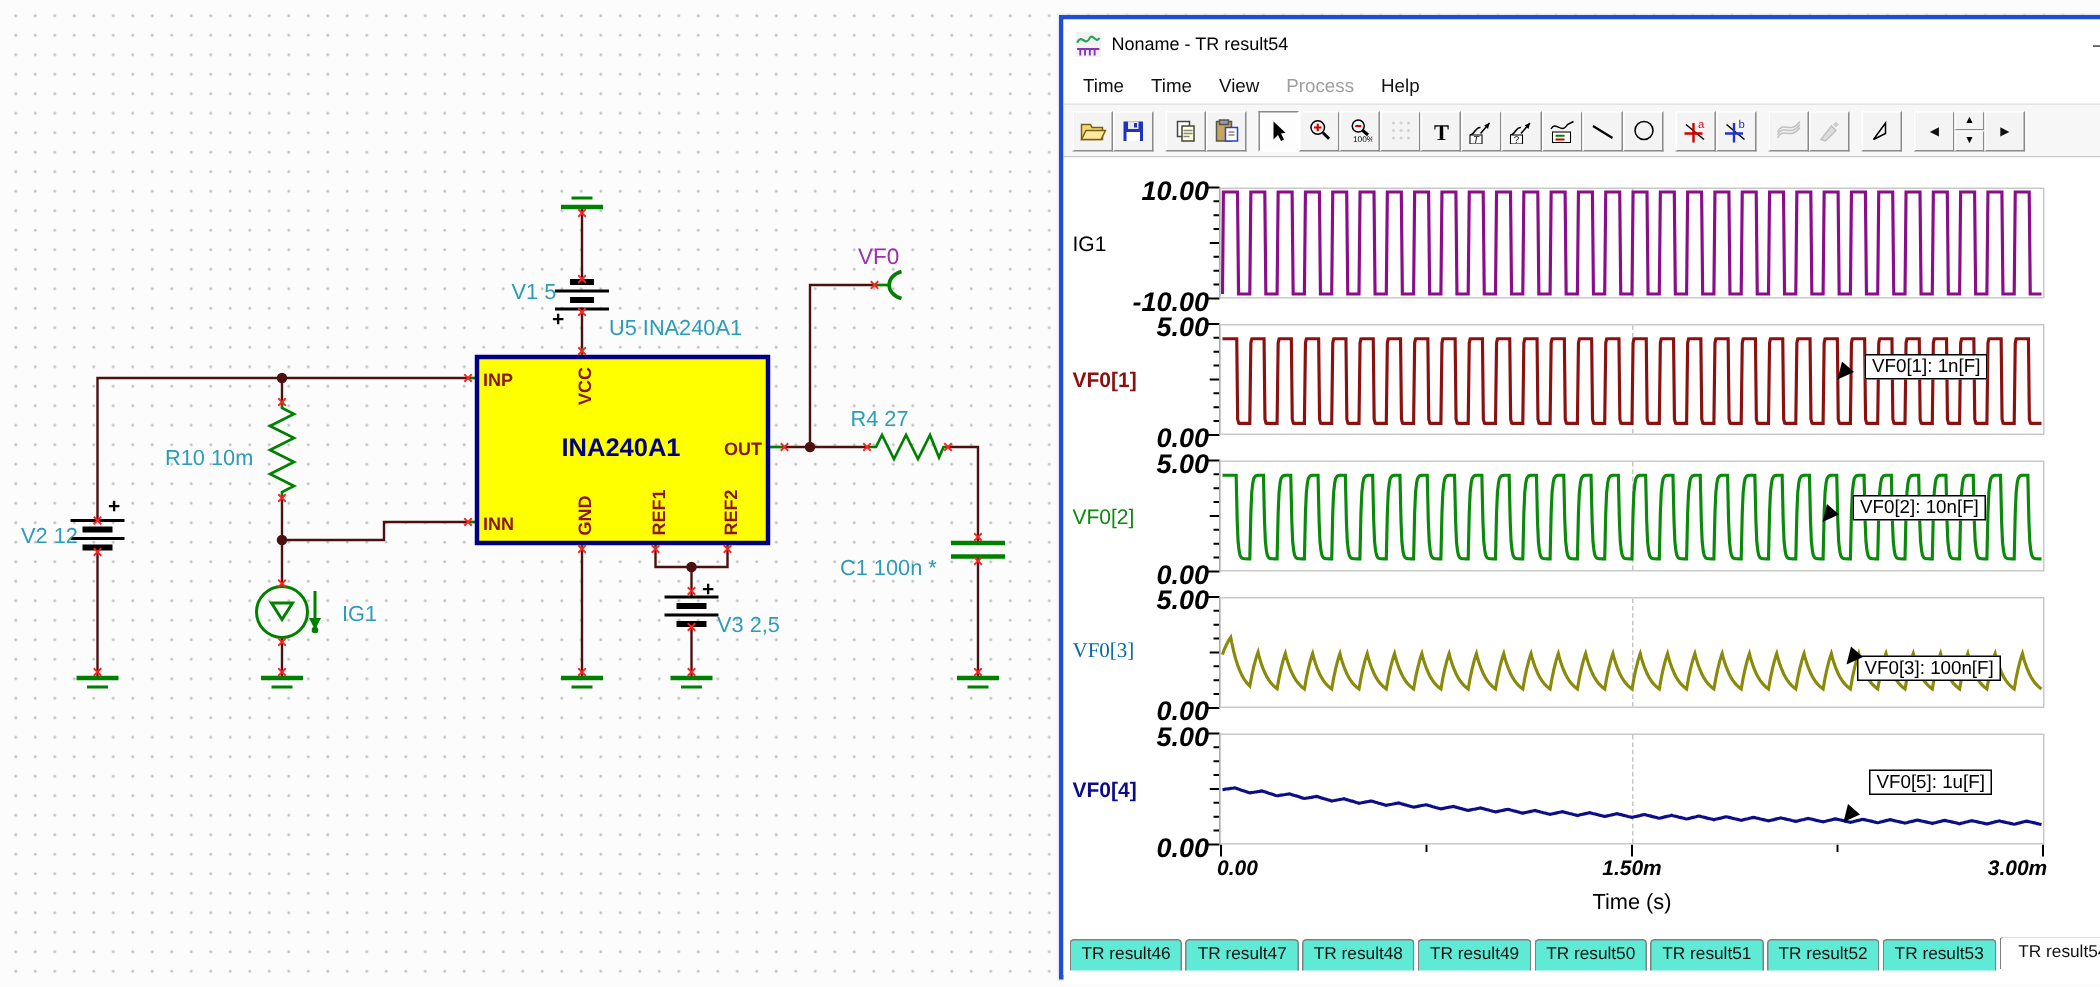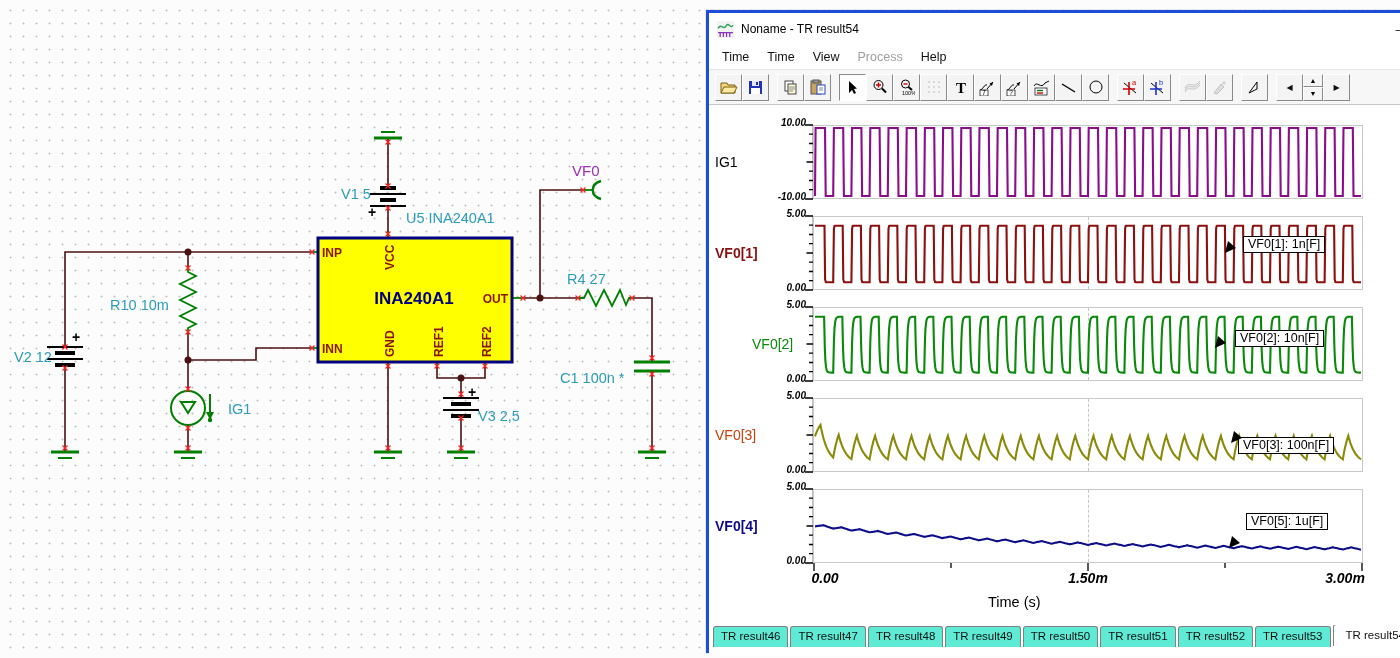--- a/index.html
+++ b/index.html
@@ -43,34 +43,34 @@
   .navglyph { font-size:8px; color:#111; }
   .spinner { width:20px; height:27px; display:flex; flex-direction:column; flex:none; }
   .spinner .half { flex:1; background:#f4f4f4; border:1px solid; border-color:#ffffff #8a8a8a #8a8a8a #ffffff;
                    display:flex; align-items:center; justify-content:center; font-size:7px; }
 
   #content { position:relative; height:551px; background:#fff; }
 
   .plotrow { position:absolute; left:0; width:689px; height:74px; }
   .pname { position:absolute; left:6px; top:29px; font-size:14px; }
   .pname.bold { font-weight:bold; }
-  .ylab { position:absolute; left:0; width:97px; text-align:right; font-style:italic; font-size:10px; color:#000; font-weight:600;}
+  .ylab { position:absolute; left:0; width:97px; text-align:right; font-style:italic; font-size:18px; color:#000; font-weight:600;}
   .ylab.top { top:-8px; } .ylab.bot { top:66px; }
   .ylab.heavy { font-weight:bold; }
   .frame { position:absolute; left:104px; top:0; width:550px; height:74px; border:1px solid #c9c9c9; background:#fff; }
   .midline { position:absolute; left:50%; top:0; bottom:0; border-left:1px dashed #c6c6c6; }
   .wavesvg { position:absolute; left:0; top:0; width:548px; height:72px; }
   .yaxis { position:absolute; left:92px; top:-1px; width:13px; height:76px; }
   .anno { position:absolute; background:#fff; border:1.5px solid #000; font-size:12.5px; color:#000;
           padding:0 4px 1px 4px; white-space:nowrap; z-index:3; }
   .annoarrow { position:absolute; width:14px; height:15px; z-index:3; }
 
   #xaxisticks { position:absolute; left:104px; top:458px; width:550px; height:10px; }
   .xlab { position:absolute; top:465px; width:70px; text-align:center; font-style:italic; font-size:14px; font-weight:600; color:#000; }
-  #xtitle { position:absolute; left:279px; top:489px; width:200px; font-size:14.5px; color:#000; }
+  #xtitle { position:absolute; left:279px; top:489px; width:200px; text-align:center; font-size:14.5px; color:#000; }
 
   #tabstrip { position:absolute; left:4px; bottom:3px; right:42px; height:22px; white-space:nowrap; overflow:hidden; }
   .tab { display:inline-block; border:1px solid #808080; border-bottom:none; border-radius:3px 3px 0 0;
          background:#5eead4; font-size:11.5px; color:#111; padding:3px 7px 20px 7px; margin-right:2px; }
   .tab.active { background:#fff; padding:4px 16px 5px 12px; position:relative; top:-1px; }
   #tabnav { position:absolute; right:5px; bottom:4px; display:flex; }
   .tabnavbtn { width:16px; height:19px; background:#f1f1f1; border:1px solid; border-color:#ffffff #8a8a8a #8a8a8a #ffffff;
                display:flex; align-items:center; justify-content:center; font-size:7px; color:#000; }
 </style>
 </head>
@@ -450,39 +450,39 @@
             <svg class="wavesvg" viewBox="0 0 548 72" preserveAspectRatio="none">
               <path d="M1.0,8.8L1.6,8.8L2.3,8.8L3.0,8.8L3.6,8.8L4.3,8.8L4.9,8.8L5.6,8.8L6.2,8.8L6.9,8.8L7.5,8.8L8.2,8.8L8.8,8.8L9.5,8.8L10.1,8.8L10.5,8.8L11.1,62.4L11.8,65.1L12.4,65.2L13.1,65.2L13.7,65.2L14.4,65.2L15.0,65.2L15.7,65.2L16.3,65.2L17.0,65.2L17.6,65.2L18.3,65.2L18.9,65.2L19.2,65.2L19.9,11.7L20.5,8.9L21.2,8.8L21.8,8.8L22.5,8.8L23.1,8.8L23.8,8.8L24.4,8.8L25.1,8.8L25.7,8.8L26.4,8.8L27.0,8.8L27.7,8.8L28.3,8.8L28.7,8.8L29.3,62.4L30.0,65.1L30.6,65.2L31.3,65.2L31.9,65.2L32.6,65.2L33.2,65.2L33.9,65.2L34.5,65.2L35.2,65.2L35.8,65.2L36.5,65.2L37.1,65.2L37.4,65.2L38.1,11.7L38.7,8.9L39.4,8.8L40.0,8.8L40.7,8.8L41.3,8.8L42.0,8.8L42.6,8.8L43.3,8.8L43.9,8.8L44.6,8.8L45.2,8.8L45.9,8.8L46.5,8.8L46.9,8.8L47.5,62.4L48.2,65.1L48.8,65.2L49.5,65.2L50.1,65.2L50.8,65.2L51.4,65.2L52.1,65.2L52.7,65.2L53.4,65.2L54.0,65.2L54.7,65.2L55.3,65.2L55.6,65.2L56.3,11.7L56.9,8.9L57.6,8.8L58.2,8.8L58.9,8.8L59.5,8.8L60.2,8.8L60.8,8.8L61.5,8.8L62.1,8.8L62.8,8.8L63.4,8.8L64.1,8.8L64.7,8.8L65.1,8.8L65.7,62.4L66.4,65.1L67.0,65.2L67.7,65.2L68.3,65.2L69.0,65.2L69.6,65.2L70.3,65.2L70.9,65.2L71.6,65.2L72.2,65.2L72.9,65.2L73.5,65.2L73.8,65.2L74.5,11.7L75.1,8.9L75.8,8.8L76.4,8.8L77.1,8.8L77.7,8.8L78.4,8.8L79.0,8.8L79.7,8.8L80.3,8.8L81.0,8.8L81.6,8.8L82.3,8.8L82.9,8.8L83.3,8.8L83.9,62.4L84.6,65.1L85.2,65.2L85.9,65.2L86.5,65.2L87.2,65.2L87.8,65.2L88.5,65.2L89.1,65.2L89.8,65.2L90.4,65.2L91.1,65.2L91.7,65.2L92.0,65.2L92.7,11.7L93.3,8.9L94.0,8.8L94.6,8.8L95.3,8.8L95.9,8.8L96.6,8.8L97.2,8.8L97.9,8.8L98.5,8.8L99.2,8.8L99.8,8.8L100.5,8.8L101.1,8.8L101.5,8.8L102.1,62.4L102.8,65.1L103.4,65.2L104.1,65.2L104.7,65.2L105.4,65.2L106.0,65.2L106.7,65.2L107.3,65.2L108.0,65.2L108.6,65.2L109.3,65.2L109.9,65.2L110.2,65.2L110.9,11.7L111.5,8.9L112.2,8.8L112.8,8.8L113.5,8.8L114.1,8.8L114.8,8.8L115.4,8.8L116.1,8.8L116.7,8.8L117.4,8.8L118.0,8.8L118.7,8.8L119.3,8.8L119.7,8.8L120.3,62.4L121.0,65.1L121.6,65.2L122.3,65.2L122.9,65.2L123.6,65.2L124.2,65.2L124.9,65.2L125.5,65.2L126.2,65.2L126.8,65.2L127.5,65.2L128.1,65.2L128.4,65.2L129.1,11.7L129.7,8.9L130.4,8.8L131.0,8.8L131.7,8.8L132.3,8.8L133.0,8.8L133.6,8.8L134.3,8.8L134.9,8.8L135.6,8.8L136.2,8.8L136.9,8.8L137.5,8.8L137.9,8.8L138.5,62.4L139.2,65.1L139.8,65.2L140.5,65.2L141.1,65.2L141.8,65.2L142.4,65.2L143.1,65.2L143.7,65.2L144.4,65.2L145.0,65.2L145.7,65.2L146.3,65.2L146.6,65.2L147.3,11.7L147.9,8.9L148.6,8.8L149.2,8.8L149.9,8.8L150.5,8.8L151.2,8.8L151.8,8.8L152.5,8.8L153.1,8.8L153.8,8.8L154.4,8.8L155.1,8.8L155.7,8.8L156.1,8.8L156.7,62.4L157.4,65.1L158.0,65.2L158.7,65.2L159.3,65.2L160.0,65.2L160.6,65.2L161.3,65.2L161.9,65.2L162.6,65.2L163.2,65.2L163.9,65.2L164.5,65.2L164.8,65.2L165.5,11.7L166.1,8.9L166.8,8.8L167.4,8.8L168.1,8.8L168.7,8.8L169.4,8.8L170.0,8.8L170.7,8.8L171.3,8.8L172.0,8.8L172.6,8.8L173.3,8.8L173.9,8.8L174.3,8.8L174.9,62.4L175.6,65.1L176.2,65.2L176.9,65.2L177.5,65.2L178.2,65.2L178.8,65.2L179.5,65.2L180.1,65.2L180.8,65.2L181.4,65.2L182.1,65.2L182.7,65.2L183.0,65.2L183.7,11.7L184.3,8.9L185.0,8.8L185.6,8.8L186.3,8.8L186.9,8.8L187.6,8.8L188.2,8.8L188.9,8.8L189.5,8.8L190.2,8.8L190.8,8.8L191.5,8.8L192.1,8.8L192.5,8.8L193.1,62.4L193.8,65.1L194.4,65.2L195.1,65.2L195.7,65.2L196.4,65.2L197.0,65.2L197.7,65.2L198.3,65.2L199.0,65.2L199.6,65.2L200.3,65.2L200.9,65.2L201.2,65.2L201.9,11.7L202.5,8.9L203.2,8.8L203.8,8.8L204.5,8.8L205.1,8.8L205.8,8.8L206.4,8.8L207.1,8.8L207.7,8.8L208.4,8.8L209.0,8.8L209.7,8.8L210.3,8.8L210.7,8.8L211.3,62.4L212.0,65.1L212.6,65.2L213.3,65.2L213.9,65.2L214.6,65.2L215.2,65.2L215.9,65.2L216.5,65.2L217.2,65.2L217.8,65.2L218.5,65.2L219.1,65.2L219.4,65.2L220.1,11.7L220.7,8.9L221.4,8.8L222.0,8.8L222.7,8.8L223.3,8.8L224.0,8.8L224.6,8.8L225.3,8.8L225.9,8.8L226.6,8.8L227.2,8.8L227.9,8.8L228.5,8.8L228.9,8.8L229.5,62.4L230.2,65.1L230.8,65.2L231.5,65.2L232.1,65.2L232.8,65.2L233.4,65.2L234.1,65.2L234.7,65.2L235.4,65.2L236.0,65.2L236.7,65.2L237.3,65.2L237.6,65.2L238.3,11.7L238.9,8.9L239.6,8.8L240.2,8.8L240.9,8.8L241.5,8.8L242.2,8.8L242.8,8.8L243.5,8.8L244.1,8.8L244.8,8.8L245.4,8.8L246.1,8.8L246.7,8.8L247.1,8.8L247.7,62.4L248.4,65.1L249.0,65.2L249.7,65.2L250.3,65.2L251.0,65.2L251.6,65.2L252.3,65.2L252.9,65.2L253.6,65.2L254.2,65.2L254.9,65.2L255.5,65.2L255.8,65.2L256.5,11.7L257.1,8.9L257.8,8.8L258.4,8.8L259.1,8.8L259.7,8.8L260.4,8.8L261.0,8.8L261.7,8.8L262.3,8.8L263.0,8.8L263.6,8.8L264.3,8.8L264.9,8.8L265.3,8.8L265.9,62.4L266.6,65.1L267.2,65.2L267.9,65.2L268.5,65.2L269.2,65.2L269.8,65.2L270.5,65.2L271.1,65.2L271.8,65.2L272.4,65.2L273.1,65.2L273.7,65.2L274.0,65.2L274.7,11.7L275.3,8.9L276.0,8.8L276.6,8.8L277.3,8.8L277.9,8.8L278.6,8.8L279.2,8.8L279.9,8.8L280.5,8.8L281.2,8.8L281.8,8.8L282.5,8.8L283.1,8.8L283.5,8.8L284.1,62.4L284.8,65.1L285.4,65.2L286.1,65.2L286.7,65.2L287.4,65.2L288.0,65.2L288.7,65.2L289.3,65.2L290.0,65.2L290.6,65.2L291.3,65.2L291.9,65.2L292.2,65.2L292.9,11.7L293.5,8.9L294.2,8.8L294.8,8.8L295.5,8.8L296.1,8.8L296.8,8.8L297.4,8.8L298.1,8.8L298.7,8.8L299.4,8.8L300.0,8.8L300.7,8.8L301.3,8.8L301.7,8.8L302.3,62.4L303.0,65.1L303.6,65.2L304.3,65.2L304.9,65.2L305.6,65.2L306.2,65.2L306.9,65.2L307.5,65.2L308.2,65.2L308.8,65.2L309.5,65.2L310.1,65.2L310.4,65.2L311.1,11.7L311.7,8.9L312.4,8.8L313.0,8.8L313.7,8.8L314.3,8.8L315.0,8.8L315.6,8.8L316.3,8.8L316.9,8.8L317.6,8.8L318.2,8.8L318.9,8.8L319.5,8.8L319.9,8.8L320.5,62.4L321.2,65.1L321.8,65.2L322.5,65.2L323.1,65.2L323.8,65.2L324.4,65.2L325.1,65.2L325.7,65.2L326.4,65.2L327.0,65.2L327.7,65.2L328.3,65.2L328.6,65.2L329.3,11.7L329.9,8.9L330.6,8.8L331.2,8.8L331.9,8.8L332.5,8.8L333.2,8.8L333.8,8.8L334.5,8.8L335.1,8.8L335.8,8.8L336.4,8.8L337.1,8.8L337.7,8.8L338.1,8.8L338.7,62.4L339.4,65.1L340.0,65.2L340.7,65.2L341.3,65.2L342.0,65.2L342.6,65.2L343.3,65.2L343.9,65.2L344.6,65.2L345.2,65.2L345.9,65.2L346.5,65.2L346.8,65.2L347.5,11.7L348.1,8.9L348.8,8.8L349.4,8.8L350.1,8.8L350.7,8.8L351.4,8.8L352.0,8.8L352.7,8.8L353.3,8.8L354.0,8.8L354.6,8.8L355.3,8.8L355.9,8.8L356.3,8.8L356.9,62.4L357.6,65.1L358.2,65.2L358.9,65.2L359.5,65.2L360.2,65.2L360.8,65.2L361.5,65.2L362.1,65.2L362.8,65.2L363.4,65.2L364.1,65.2L364.7,65.2L365.0,65.2L365.7,11.7L366.3,8.9L367.0,8.8L367.6,8.8L368.3,8.8L368.9,8.8L369.6,8.8L370.2,8.8L370.9,8.8L371.5,8.8L372.2,8.8L372.8,8.8L373.5,8.8L374.1,8.8L374.5,8.8L375.1,62.4L375.8,65.1L376.4,65.2L377.1,65.2L377.7,65.2L378.4,65.2L379.0,65.2L379.7,65.2L380.3,65.2L381.0,65.2L381.6,65.2L382.3,65.2L382.9,65.2L383.2,65.2L383.9,11.7L384.5,8.9L385.2,8.8L385.8,8.8L386.5,8.8L387.1,8.8L387.8,8.8L388.4,8.8L389.1,8.8L389.7,8.8L390.4,8.8L391.0,8.8L391.7,8.8L392.3,8.8L392.7,8.8L393.3,62.4L394.0,65.1L394.6,65.2L395.3,65.2L395.9,65.2L396.6,65.2L397.2,65.2L397.9,65.2L398.5,65.2L399.2,65.2L399.8,65.2L400.5,65.2L401.1,65.2L401.4,65.2L402.1,11.7L402.7,8.9L403.4,8.8L404.0,8.8L404.7,8.8L405.3,8.8L406.0,8.8L406.6,8.8L407.3,8.8L407.9,8.8L408.6,8.8L409.2,8.8L409.9,8.8L410.5,8.8L410.9,8.8L411.5,62.4L412.2,65.1L412.8,65.2L413.5,65.2L414.1,65.2L414.8,65.2L415.4,65.2L416.1,65.2L416.7,65.2L417.4,65.2L418.0,65.2L418.7,65.2L419.3,65.2L419.6,65.2L420.3,11.7L420.9,8.9L421.6,8.8L422.2,8.8L422.9,8.8L423.5,8.8L424.2,8.8L424.8,8.8L425.5,8.8L426.1,8.8L426.8,8.8L427.4,8.8L428.1,8.8L428.7,8.8L429.1,8.8L429.7,62.4L430.4,65.1L431.0,65.2L431.7,65.2L432.3,65.2L433.0,65.2L433.6,65.2L434.3,65.2L434.9,65.2L435.6,65.2L436.2,65.2L436.9,65.2L437.5,65.2L437.8,65.2L438.5,11.7L439.1,8.9L439.8,8.8L440.4,8.8L441.1,8.8L441.7,8.8L442.4,8.8L443.0,8.8L443.7,8.8L444.3,8.8L445.0,8.8L445.6,8.8L446.3,8.8L446.9,8.8L447.3,8.8L447.9,62.4L448.6,65.1L449.2,65.2L449.9,65.2L450.5,65.2L451.2,65.2L451.8,65.2L452.5,65.2L453.1,65.2L453.8,65.2L454.4,65.2L455.1,65.2L455.7,65.2L456.0,65.2L456.7,11.7L457.3,8.9L458.0,8.8L458.6,8.8L459.3,8.8L459.9,8.8L460.6,8.8L461.2,8.8L461.9,8.8L462.5,8.8L463.2,8.8L463.8,8.8L464.5,8.8L465.1,8.8L465.5,8.8L466.1,62.4L466.8,65.1L467.4,65.2L468.1,65.2L468.7,65.2L469.4,65.2L470.0,65.2L470.7,65.2L471.3,65.2L472.0,65.2L472.6,65.2L473.3,65.2L473.9,65.2L474.2,65.2L474.9,11.7L475.5,8.9L476.2,8.8L476.8,8.8L477.5,8.8L478.1,8.8L478.8,8.8L479.4,8.8L480.1,8.8L480.7,8.8L481.4,8.8L482.0,8.8L482.7,8.8L483.3,8.8L483.7,8.8L484.3,62.4L485.0,65.1L485.6,65.2L486.3,65.2L486.9,65.2L487.6,65.2L488.2,65.2L488.9,65.2L489.5,65.2L490.2,65.2L490.8,65.2L491.5,65.2L492.1,65.2L492.4,65.2L493.1,11.7L493.7,8.9L494.4,8.8L495.0,8.8L495.7,8.8L496.3,8.8L497.0,8.8L497.6,8.8L498.3,8.8L498.9,8.8L499.6,8.8L500.2,8.8L500.9,8.8L501.5,8.8L501.9,8.8L502.5,62.4L503.2,65.1L503.8,65.2L504.5,65.2L505.1,65.2L505.8,65.2L506.4,65.2L507.1,65.2L507.7,65.2L508.4,65.2L509.0,65.2L509.7,65.2L510.3,65.2L510.6,65.2L511.3,11.7L511.9,8.9L512.6,8.8L513.2,8.8L513.9,8.8L514.5,8.8L515.2,8.8L515.8,8.8L516.5,8.8L517.1,8.8L517.8,8.8L518.4,8.8L519.1,8.8L519.7,8.8L520.1,8.8L520.7,62.4L521.4,65.1L522.0,65.2L522.7,65.2L523.3,65.2L524.0,65.2L524.6,65.2L525.3,65.2L525.9,65.2L526.6,65.2L527.2,65.2L527.9,65.2L528.5,65.2L528.8,65.2L529.5,11.7L530.1,8.9L530.8,8.8L531.4,8.8L532.1,8.8L532.7,8.8L533.4,8.8L534.0,8.8L534.7,8.8L535.3,8.8L536.0,8.8L536.6,8.8L537.3,8.8L537.9,8.8L538.3,8.8L538.9,62.4L539.6,65.1L540.2,65.2L540.9,65.2L541.5,65.2L542.2,65.2L542.8,65.2L543.5,65.2L544.1,65.2L544.8,65.2L545.4,65.2L546.1,65.2L546.7,65.2L547.0,65.2" stroke="#8b1010" stroke-width="2.1" fill="none"></path>
             </svg>
           </div>
           <div class="anno" style="left: 534px; top: 20px;">VF0[1]: 1n[F]</div>
           <svg class="annoarrow" viewBox="0 0 14 15" style="left: 515px; top: 23px;">
             <polygon points="1,14 4,2 12,9" fill="#000"></polygon>
           </svg>
         </div>
         <div class="plotrow" style="top: 202px;">
-          <div class="pname" style="color: rgb(10, 138, 10); margin-left: 37px;">VF0[2]</div>
+          <div class="pname" style="color: rgb(10, 138, 10);">VF0[2]</div>
           <div class="ylab top">5.00</div>
           <div class="ylab bot">0.00</div>
           <svg class="yaxis" viewBox="0 0 13 76">
             <path d="M12.4,1 V75 M4,1 H12 M4,75 H12 M5.5,38 H12 M8,10.2 H12 M8,19.5 H12 M8,28.7 H12 M8,47.2 H12 M8,56.5 H12 M8,65.7 H12" stroke="#000" stroke-width="1.3" fill="none"></path>
           </svg>
           <div class="frame">
             <div class="midline"></div>
             <svg class="wavesvg" viewBox="0 0 548 72" preserveAspectRatio="none">
               <path d="M1.0,8.8L1.6,8.8L2.3,8.8L3.0,8.8L3.6,8.8L4.3,8.8L4.9,8.8L5.6,8.8L6.2,8.8L6.9,8.8L7.5,8.8L8.2,8.8L8.8,8.8L9.5,8.8L10.1,8.8L10.8,39.3L11.4,53.2L12.1,59.4L12.7,62.2L13.4,63.5L14.0,64.1L14.7,64.3L15.3,64.5L16.0,64.5L16.6,64.5L17.3,64.6L17.9,64.6L18.6,64.6L19.2,64.6L19.9,34.0L20.5,20.2L21.2,14.0L21.8,11.1L22.5,9.9L23.1,9.3L23.8,9.0L24.4,8.9L25.1,8.8L25.7,8.8L26.4,8.8L27.0,8.8L27.7,8.8L28.3,8.8L29.0,39.3L29.6,53.2L30.3,59.4L30.9,62.2L31.6,63.5L32.2,64.1L32.9,64.3L33.5,64.5L34.2,64.5L34.8,64.5L35.5,64.6L36.1,64.6L36.8,64.6L37.4,64.6L38.1,34.0L38.7,20.2L39.4,14.0L40.0,11.1L40.7,9.9L41.3,9.3L42.0,9.0L42.6,8.9L43.3,8.8L43.9,8.8L44.6,8.8L45.2,8.8L45.9,8.8L46.5,8.8L47.2,39.3L47.8,53.2L48.5,59.4L49.1,62.2L49.8,63.5L50.4,64.1L51.1,64.3L51.7,64.5L52.4,64.5L53.0,64.5L53.7,64.6L54.3,64.6L55.0,64.6L55.6,64.6L56.3,34.0L56.9,20.2L57.6,14.0L58.2,11.1L58.9,9.9L59.5,9.3L60.2,9.0L60.8,8.9L61.5,8.8L62.1,8.8L62.8,8.8L63.4,8.8L64.1,8.8L64.7,8.8L65.4,39.3L66.0,53.2L66.7,59.4L67.3,62.2L68.0,63.5L68.6,64.1L69.3,64.3L69.9,64.5L70.6,64.5L71.2,64.5L71.9,64.6L72.5,64.6L73.2,64.6L73.8,64.6L74.5,34.0L75.1,20.2L75.8,14.0L76.4,11.1L77.1,9.9L77.7,9.3L78.4,9.0L79.0,8.9L79.7,8.8L80.3,8.8L81.0,8.8L81.6,8.8L82.3,8.8L82.9,8.8L83.6,39.3L84.2,53.2L84.9,59.4L85.5,62.2L86.2,63.5L86.8,64.1L87.5,64.3L88.1,64.5L88.8,64.5L89.4,64.5L90.1,64.6L90.7,64.6L91.4,64.6L92.0,64.6L92.6,64.6L93.3,34.0L93.9,20.2L94.6,14.0L95.2,11.1L95.9,9.9L96.5,9.3L97.2,9.0L97.8,8.9L98.5,8.8L99.1,8.8L99.8,8.8L100.4,8.8L101.1,8.8L101.1,8.8L101.8,39.3L102.4,53.2L103.1,59.4L103.7,62.2L104.4,63.5L105.0,64.1L105.7,64.3L106.3,64.5L107.0,64.5L107.6,64.5L108.3,64.6L108.9,64.6L109.6,64.6L110.2,64.6L110.9,34.0L111.5,20.2L112.2,14.0L112.8,11.1L113.5,9.9L114.1,9.3L114.8,9.0L115.4,8.9L116.1,8.8L116.7,8.8L117.4,8.8L118.0,8.8L118.7,8.8L119.3,8.8L120.0,39.3L120.6,53.2L121.3,59.4L121.9,62.2L122.6,63.5L123.2,64.1L123.9,64.3L124.5,64.5L125.2,64.5L125.8,64.5L126.5,64.6L127.1,64.6L127.8,64.6L128.4,64.6L129.1,34.0L129.7,20.2L130.4,14.0L131.0,11.1L131.7,9.9L132.3,9.3L133.0,9.0L133.6,8.9L134.3,8.8L134.9,8.8L135.6,8.8L136.2,8.8L136.9,8.8L137.5,8.8L138.2,39.3L138.8,53.2L139.5,59.4L140.1,62.2L140.8,63.5L141.4,64.1L142.1,64.3L142.7,64.5L143.4,64.5L144.0,64.5L144.7,64.6L145.3,64.6L146.0,64.6L146.6,64.6L147.3,34.0L147.9,20.2L148.6,14.0L149.2,11.1L149.9,9.9L150.5,9.3L151.2,9.0L151.8,8.9L152.5,8.8L153.1,8.8L153.8,8.8L154.4,8.8L155.1,8.8L155.7,8.8L156.4,39.3L157.0,53.2L157.7,59.4L158.3,62.2L159.0,63.5L159.6,64.1L160.3,64.3L160.9,64.5L161.6,64.5L162.2,64.5L162.9,64.6L163.5,64.6L164.2,64.6L164.8,64.6L165.5,34.0L166.1,20.2L166.8,14.0L167.4,11.1L168.1,9.9L168.7,9.3L169.4,9.0L170.0,8.9L170.7,8.8L171.3,8.8L172.0,8.8L172.6,8.8L173.3,8.8L173.9,8.8L174.6,39.3L175.2,53.2L175.9,59.4L176.5,62.2L177.2,63.5L177.8,64.1L178.5,64.3L179.1,64.5L179.8,64.5L180.4,64.5L181.1,64.6L181.7,64.6L182.4,64.6L183.0,64.6L183.7,34.0L184.3,20.2L185.0,14.0L185.6,11.1L186.3,9.9L186.9,9.3L187.6,9.0L188.2,8.9L188.9,8.8L189.5,8.8L190.2,8.8L190.8,8.8L191.5,8.8L192.1,8.8L192.8,39.3L193.4,53.2L194.1,59.4L194.7,62.2L195.4,63.5L196.0,64.1L196.7,64.3L197.3,64.5L198.0,64.5L198.6,64.5L199.3,64.6L199.9,64.6L200.6,64.6L201.2,64.6L201.9,34.0L202.5,20.2L203.2,14.0L203.8,11.1L204.5,9.9L205.1,9.3L205.8,9.0L206.4,8.9L207.1,8.8L207.7,8.8L208.4,8.8L209.0,8.8L209.7,8.8L210.3,8.8L211.0,39.3L211.6,53.2L212.3,59.4L212.9,62.2L213.6,63.5L214.2,64.1L214.9,64.3L215.5,64.5L216.2,64.5L216.8,64.5L217.5,64.6L218.1,64.6L218.8,64.6L219.4,64.6L220.1,34.0L220.7,20.2L221.4,14.0L222.0,11.1L222.7,9.9L223.3,9.3L224.0,9.0L224.6,8.9L225.3,8.8L225.9,8.8L226.6,8.8L227.2,8.8L227.9,8.8L228.5,8.8L229.2,39.3L229.8,53.2L230.5,59.4L231.1,62.2L231.8,63.5L232.4,64.1L233.1,64.3L233.7,64.5L234.4,64.5L235.0,64.5L235.7,64.6L236.3,64.6L237.0,64.6L237.6,64.6L238.3,34.0L238.9,20.2L239.6,14.0L240.2,11.1L240.9,9.9L241.5,9.3L242.2,9.0L242.8,8.9L243.5,8.8L244.1,8.8L244.8,8.8L245.4,8.8L246.1,8.8L246.7,8.8L247.4,39.3L248.0,53.2L248.7,59.4L249.3,62.2L250.0,63.5L250.6,64.1L251.3,64.3L251.9,64.5L252.6,64.5L253.2,64.5L253.9,64.6L254.5,64.6L255.2,64.6L255.8,64.6L256.5,34.0L257.1,20.2L257.8,14.0L258.4,11.1L259.1,9.9L259.7,9.3L260.4,9.0L261.0,8.9L261.7,8.8L262.3,8.8L263.0,8.8L263.6,8.8L264.3,8.8L264.9,8.8L265.6,39.3L266.2,53.2L266.9,59.4L267.5,62.2L268.2,63.5L268.8,64.1L269.5,64.3L270.1,64.5L270.8,64.5L271.4,64.5L272.1,64.6L272.7,64.6L273.4,64.6L274.0,64.6L274.7,34.0L275.3,20.2L276.0,14.0L276.6,11.1L277.3,9.9L277.9,9.3L278.6,9.0L279.2,8.9L279.9,8.8L280.5,8.8L281.2,8.8L281.8,8.8L282.5,8.8L283.1,8.8L283.8,39.3L284.4,53.2L285.1,59.4L285.7,62.2L286.4,63.5L287.0,64.1L287.7,64.3L288.3,64.5L289.0,64.5L289.6,64.5L290.3,64.6L290.9,64.6L291.6,64.6L292.2,64.6L292.9,34.0L293.5,20.2L294.2,14.0L294.8,11.1L295.5,9.9L296.1,9.3L296.8,9.0L297.4,8.9L298.1,8.8L298.7,8.8L299.4,8.8L300.0,8.8L300.7,8.8L301.3,8.8L302.0,39.3L302.6,53.2L303.3,59.4L303.9,62.2L304.6,63.5L305.2,64.1L305.9,64.3L306.5,64.5L307.2,64.5L307.8,64.5L308.5,64.6L309.1,64.6L309.8,64.6L310.4,64.6L311.1,34.0L311.7,20.2L312.4,14.0L313.0,11.1L313.7,9.9L314.3,9.3L315.0,9.0L315.6,8.9L316.3,8.8L316.9,8.8L317.6,8.8L318.2,8.8L318.9,8.8L319.5,8.8L320.2,39.3L320.8,53.2L321.5,59.4L322.1,62.2L322.8,63.5L323.4,64.1L324.1,64.3L324.7,64.5L325.4,64.5L326.0,64.5L326.7,64.6L327.3,64.6L328.0,64.6L328.6,64.6L329.3,34.0L329.9,20.2L330.6,14.0L331.2,11.1L331.9,9.9L332.5,9.3L333.2,9.0L333.8,8.9L334.5,8.8L335.1,8.8L335.8,8.8L336.4,8.8L337.1,8.8L337.7,8.8L338.4,39.3L339.0,53.2L339.7,59.4L340.3,62.2L341.0,63.5L341.6,64.1L342.3,64.3L342.9,64.5L343.6,64.5L344.2,64.5L344.9,64.6L345.5,64.6L346.2,64.6L346.8,64.6L347.5,34.0L348.1,20.2L348.8,14.0L349.4,11.1L350.1,9.9L350.7,9.3L351.4,9.0L352.0,8.9L352.7,8.8L353.3,8.8L354.0,8.8L354.6,8.8L355.3,8.8L355.9,8.8L356.6,39.3L357.2,53.2L357.9,59.4L358.5,62.2L359.2,63.5L359.8,64.1L360.5,64.3L361.1,64.5L361.8,64.5L362.4,64.5L363.1,64.6L363.7,64.6L364.4,64.6L365.0,64.6L365.7,34.0L366.3,20.2L367.0,14.0L367.6,11.1L368.3,9.9L368.9,9.3L369.6,9.0L370.2,8.9L370.9,8.8L371.5,8.8L372.2,8.8L372.8,8.8L373.5,8.8L374.1,8.8L374.8,39.3L375.4,53.2L376.1,59.4L376.7,62.2L377.4,63.5L378.0,64.1L378.7,64.3L379.3,64.5L380.0,64.5L380.6,64.5L381.3,64.6L381.9,64.6L382.6,64.6L383.2,64.6L383.9,34.0L384.5,20.2L385.2,14.0L385.8,11.1L386.5,9.9L387.1,9.3L387.8,9.0L388.4,8.9L389.1,8.8L389.7,8.8L390.4,8.8L391.0,8.8L391.7,8.8L392.3,8.8L393.0,39.3L393.6,53.2L394.3,59.4L394.9,62.2L395.6,63.5L396.2,64.1L396.9,64.3L397.5,64.5L398.2,64.5L398.8,64.5L399.5,64.6L400.1,64.6L400.8,64.6L401.4,64.6L402.1,34.0L402.7,20.2L403.4,14.0L404.0,11.1L404.7,9.9L405.3,9.3L406.0,9.0L406.6,8.9L407.3,8.8L407.9,8.8L408.6,8.8L409.2,8.8L409.9,8.8L410.5,8.8L411.2,39.3L411.8,53.2L412.5,59.4L413.1,62.2L413.8,63.5L414.4,64.1L415.1,64.3L415.7,64.5L416.4,64.5L417.0,64.5L417.7,64.6L418.3,64.6L419.0,64.6L419.6,64.6L420.3,34.0L420.9,20.2L421.6,14.0L422.2,11.1L422.9,9.9L423.5,9.3L424.2,9.0L424.8,8.9L425.5,8.8L426.1,8.8L426.8,8.8L427.4,8.8L428.1,8.8L428.7,8.8L429.4,39.3L430.0,53.2L430.7,59.4L431.3,62.2L432.0,63.5L432.6,64.1L433.3,64.3L433.9,64.5L434.6,64.5L435.2,64.5L435.9,64.6L436.5,64.6L437.2,64.6L437.8,64.6L438.5,34.0L439.1,20.2L439.8,14.0L440.4,11.1L441.1,9.9L441.7,9.3L442.4,9.0L443.0,8.9L443.7,8.8L444.3,8.8L445.0,8.8L445.6,8.8L446.3,8.8L446.9,8.8L447.6,39.3L448.2,53.2L448.9,59.4L449.5,62.2L450.2,63.5L450.8,64.1L451.5,64.3L452.1,64.5L452.8,64.5L453.4,64.5L454.1,64.6L454.7,64.6L455.4,64.6L456.0,64.6L456.7,34.0L457.3,20.2L458.0,14.0L458.6,11.1L459.3,9.9L459.9,9.3L460.6,9.0L461.2,8.9L461.9,8.8L462.5,8.8L463.2,8.8L463.8,8.8L464.5,8.8L465.1,8.8L465.8,39.3L466.4,53.2L467.1,59.4L467.7,62.2L468.4,63.5L469.0,64.1L469.7,64.3L470.3,64.5L471.0,64.5L471.6,64.5L472.3,64.6L472.9,64.6L473.6,64.6L474.2,64.6L474.9,34.0L475.5,20.2L476.2,14.0L476.8,11.1L477.5,9.9L478.1,9.3L478.8,9.0L479.4,8.9L480.1,8.8L480.7,8.8L481.4,8.8L482.0,8.8L482.7,8.8L483.3,8.8L484.0,39.3L484.6,53.2L485.3,59.4L485.9,62.2L486.6,63.5L487.2,64.1L487.9,64.3L488.5,64.5L489.2,64.5L489.8,64.5L490.5,64.6L491.1,64.6L491.8,64.6L492.4,64.6L493.1,34.0L493.7,20.2L494.4,14.0L495.0,11.1L495.7,9.9L496.3,9.3L497.0,9.0L497.6,8.9L498.3,8.8L498.9,8.8L499.6,8.8L500.2,8.8L500.9,8.8L501.5,8.8L502.2,39.3L502.8,53.2L503.5,59.4L504.1,62.2L504.8,63.5L505.4,64.1L506.1,64.3L506.7,64.5L507.4,64.5L508.0,64.5L508.7,64.6L509.3,64.6L510.0,64.6L510.6,64.6L511.3,34.0L511.9,20.2L512.6,14.0L513.2,11.1L513.9,9.9L514.5,9.3L515.2,9.0L515.8,8.9L516.5,8.8L517.1,8.8L517.8,8.8L518.4,8.8L519.1,8.8L519.7,8.8L520.4,39.3L521.0,53.2L521.7,59.4L522.3,62.2L523.0,63.5L523.6,64.1L524.3,64.3L524.9,64.5L525.6,64.5L526.2,64.5L526.9,64.6L527.5,64.6L528.2,64.6L528.8,64.6L529.5,34.0L530.1,20.2L530.8,14.0L531.4,11.1L532.1,9.9L532.7,9.3L533.4,9.0L534.0,8.9L534.7,8.8L535.3,8.8L536.0,8.8L536.6,8.8L537.3,8.8L537.9,8.8L538.6,39.3L539.2,53.2L539.9,59.4L540.5,62.2L541.2,63.5L541.8,64.1L542.5,64.3L543.1,64.5L543.8,64.5L544.4,64.5L545.1,64.6L545.7,64.6L546.4,64.6L547.0,64.6" stroke="#0a8a0a" stroke-width="2.1" fill="none"></path>
             </svg>
           </div>
           <div class="anno" style="left: 526px; top: 23px;">VF0[2]: 10n[F]</div>
           <svg class="annoarrow" viewBox="0 0 14 15" style="left: 505px; top: 27px;">
             <polygon points="1,14 4,2 12,9" fill="#000"></polygon>
           </svg>
         </div>
         <div class="plotrow" style="top: 293px;">
-          <div class="pname" style="color: #c2410c;">VF0[3]</div>
+          <div class="pname" style="color: #0369a1; font-family: Liberation Serif, serif;">VF0[3]</div>
           <div class="ylab top">5.00</div>
           <div class="ylab bot">0.00</div>
           <svg class="yaxis" viewBox="0 0 13 76">
             <path d="M12.4,1 V75 M4,1 H12 M4,75 H12 M5.5,38 H12 M8,10.2 H12 M8,19.5 H12 M8,28.7 H12 M8,47.2 H12 M8,56.5 H12 M8,65.7 H12" stroke="#000" stroke-width="1.3" fill="none"></path>
           </svg>
           <div class="frame">
             <div class="midline"></div>
             <svg class="wavesvg" viewBox="0 0 548 72" preserveAspectRatio="none">
               <path d="M1.0,37.4L1.6,35.5L2.3,33.8L3.0,32.2L3.6,30.8L4.3,29.5L4.9,28.3L5.6,27.2L6.2,26.3L6.5,25.9L7.1,29.2L7.8,32.3L8.4,35.1L9.1,37.7L9.7,40.1L10.4,42.2L11.0,44.2L11.7,46.0L12.3,47.6L13.0,49.1L13.6,50.5L14.3,51.8L14.9,52.9L15.6,54.0L16.2,54.9L16.9,55.8L17.5,56.6L18.2,57.3L18.8,58.0L19.2,58.4L19.9,54.7L20.5,51.4L21.2,48.3L21.8,45.5L22.5,43.0L23.1,40.6L23.8,38.5L24.4,36.6L24.7,35.8L25.3,38.3L26.0,40.6L26.6,42.7L27.3,44.7L27.9,46.4L28.6,48.0L29.2,49.5L29.9,50.8L30.5,52.1L31.2,53.2L31.8,54.2L32.5,55.2L33.1,56.0L33.8,56.8L34.4,57.5L35.1,58.2L35.7,58.8L36.4,59.3L37.0,59.8L37.4,60.1L38.1,56.3L38.7,52.8L39.4,49.7L40.0,46.8L40.7,44.1L41.3,41.7L42.0,39.4L42.6,37.4L42.9,36.6L43.5,39.1L44.2,41.3L44.8,43.4L45.5,45.2L46.1,46.9L46.8,48.5L47.4,49.9L48.1,51.2L48.7,52.4L49.4,53.5L50.0,54.5L50.7,55.4L51.3,56.3L52.0,57.0L52.6,57.7L53.3,58.4L53.9,59.0L54.6,59.5L55.2,60.0L55.6,60.3L56.3,56.5L56.9,53.0L57.6,49.8L58.2,46.9L58.9,44.2L59.5,41.7L60.2,39.5L60.8,37.5L61.1,36.7L61.7,39.1L62.4,41.4L63.0,43.4L63.7,45.3L64.3,47.0L65.0,48.5L65.6,50.0L66.3,51.3L66.9,52.5L67.6,53.6L68.2,54.6L68.9,55.5L69.5,56.3L70.2,57.1L70.8,57.8L71.5,58.4L72.1,59.0L72.8,59.5L73.4,60.0L73.8,60.3L74.5,56.5L75.1,53.0L75.8,49.8L76.4,46.9L77.1,44.2L77.7,41.7L78.4,39.5L79.0,37.5L79.3,36.7L79.9,39.1L80.6,41.4L81.2,43.4L81.9,45.3L82.5,47.0L83.2,48.5L83.8,50.0L84.5,51.3L85.1,52.5L85.8,53.6L86.4,54.6L87.1,55.5L87.7,56.3L88.4,57.1L89.0,57.8L89.7,58.4L90.3,59.0L91.0,59.5L91.6,60.0L92.0,60.3L92.7,56.5L93.3,53.0L94.0,49.8L94.6,46.9L95.3,44.2L95.9,41.7L96.6,39.5L97.2,37.5L97.5,36.7L98.1,39.1L98.8,41.4L99.4,43.4L100.1,45.3L100.7,47.0L101.4,48.5L102.0,50.0L102.7,51.3L103.3,52.5L104.0,53.6L104.6,54.6L105.3,55.5L105.9,56.3L106.6,57.1L107.2,57.8L107.9,58.4L108.5,59.0L109.2,59.5L109.8,60.0L110.2,60.3L110.9,56.5L111.5,53.0L112.2,49.8L112.8,46.9L113.5,44.2L114.1,41.7L114.8,39.5L115.4,37.5L115.7,36.7L116.3,39.1L117.0,41.4L117.6,43.4L118.3,45.3L118.9,47.0L119.6,48.5L120.2,50.0L120.9,51.3L121.5,52.5L122.2,53.6L122.8,54.6L123.5,55.5L124.1,56.3L124.8,57.1L125.4,57.8L126.1,58.4L126.7,59.0L127.4,59.5L128.0,60.0L128.4,60.3L129.1,56.5L129.7,53.0L130.4,49.8L131.0,46.9L131.7,44.2L132.3,41.7L133.0,39.5L133.6,37.5L133.9,36.7L134.5,39.1L135.2,41.4L135.8,43.4L136.5,45.3L137.1,47.0L137.8,48.5L138.4,50.0L139.1,51.3L139.7,52.5L140.4,53.6L141.0,54.6L141.7,55.5L142.3,56.3L143.0,57.1L143.6,57.8L144.3,58.4L144.9,59.0L145.6,59.5L146.2,60.0L146.6,60.3L147.3,56.5L147.9,53.0L148.6,49.8L149.2,46.9L149.9,44.2L150.5,41.7L151.2,39.5L151.8,37.5L152.1,36.7L152.7,39.1L153.4,41.4L154.0,43.4L154.7,45.3L155.3,47.0L156.0,48.5L156.6,50.0L157.3,51.3L157.9,52.5L158.6,53.6L159.2,54.6L159.9,55.5L160.5,56.3L161.2,57.1L161.8,57.8L162.5,58.4L163.1,59.0L163.8,59.5L164.4,60.0L164.8,60.3L165.5,56.5L166.1,53.0L166.8,49.8L167.4,46.9L168.1,44.2L168.7,41.7L169.4,39.5L170.0,37.5L170.3,36.7L170.9,39.1L171.6,41.4L172.2,43.4L172.9,45.3L173.5,47.0L174.2,48.5L174.8,50.0L175.5,51.3L176.1,52.5L176.8,53.6L177.4,54.6L178.1,55.5L178.7,56.3L179.4,57.1L180.0,57.8L180.7,58.4L181.3,59.0L182.0,59.5L182.6,60.0L183.0,60.3L183.7,56.5L184.3,53.0L185.0,49.8L185.6,46.9L186.3,44.2L186.9,41.7L187.6,39.5L188.2,37.5L188.5,36.7L189.1,39.1L189.8,41.4L190.4,43.4L191.1,45.3L191.7,47.0L192.4,48.5L193.0,50.0L193.7,51.3L194.3,52.5L195.0,53.6L195.6,54.6L196.3,55.5L196.9,56.3L197.6,57.1L198.2,57.8L198.9,58.4L199.5,59.0L200.2,59.5L200.8,60.0L201.2,60.3L201.9,56.5L202.5,53.0L203.2,49.8L203.8,46.9L204.5,44.2L205.1,41.7L205.8,39.5L206.4,37.5L206.7,36.7L207.3,39.1L208.0,41.4L208.6,43.4L209.3,45.3L209.9,47.0L210.6,48.5L211.2,50.0L211.9,51.3L212.5,52.5L213.2,53.6L213.8,54.6L214.5,55.5L215.1,56.3L215.8,57.1L216.4,57.8L217.1,58.4L217.7,59.0L218.4,59.5L219.0,60.0L219.4,60.3L220.1,56.5L220.7,53.0L221.4,49.8L222.0,46.9L222.7,44.2L223.3,41.7L224.0,39.5L224.6,37.5L224.9,36.7L225.5,39.1L226.2,41.4L226.8,43.4L227.5,45.3L228.1,47.0L228.8,48.5L229.4,50.0L230.1,51.3L230.7,52.5L231.4,53.6L232.0,54.6L232.7,55.5L233.3,56.3L234.0,57.1L234.6,57.8L235.3,58.4L235.9,59.0L236.6,59.5L237.2,60.0L237.6,60.3L238.3,56.5L238.9,53.0L239.6,49.8L240.2,46.9L240.9,44.2L241.5,41.7L242.2,39.5L242.8,37.5L243.1,36.7L243.7,39.1L244.4,41.4L245.0,43.4L245.7,45.3L246.3,47.0L247.0,48.5L247.6,50.0L248.3,51.3L248.9,52.5L249.6,53.6L250.2,54.6L250.9,55.5L251.5,56.3L252.2,57.1L252.8,57.8L253.5,58.4L254.1,59.0L254.8,59.5L255.4,60.0L255.8,60.3L256.5,56.5L257.1,53.0L257.8,49.8L258.4,46.9L259.1,44.2L259.7,41.7L260.4,39.5L261.0,37.5L261.3,36.7L261.9,39.1L262.6,41.4L263.2,43.4L263.9,45.3L264.5,47.0L265.2,48.5L265.8,50.0L266.5,51.3L267.1,52.5L267.8,53.6L268.4,54.6L269.1,55.5L269.7,56.3L270.4,57.1L271.0,57.8L271.7,58.4L272.3,59.0L273.0,59.5L273.6,60.0L274.0,60.3L274.7,56.5L275.3,53.0L276.0,49.8L276.6,46.9L277.3,44.2L277.9,41.7L278.6,39.5L279.2,37.5L279.5,36.7L280.1,39.1L280.8,41.4L281.4,43.4L282.1,45.3L282.7,47.0L283.4,48.5L284.0,50.0L284.7,51.3L285.3,52.5L286.0,53.6L286.6,54.6L287.3,55.5L287.9,56.3L288.6,57.1L289.2,57.8L289.9,58.4L290.5,59.0L291.2,59.5L291.8,60.0L292.2,60.3L292.9,56.5L293.5,53.0L294.2,49.8L294.8,46.9L295.5,44.2L296.1,41.7L296.8,39.5L297.4,37.5L297.7,36.7L298.3,39.1L299.0,41.4L299.6,43.4L300.3,45.3L300.9,47.0L301.6,48.5L302.2,50.0L302.9,51.3L303.5,52.5L304.2,53.6L304.8,54.6L305.5,55.5L306.1,56.3L306.8,57.1L307.4,57.8L308.1,58.4L308.7,59.0L309.4,59.5L310.0,60.0L310.4,60.3L311.1,56.5L311.7,53.0L312.4,49.8L313.0,46.9L313.7,44.2L314.3,41.7L315.0,39.5L315.6,37.5L315.9,36.7L316.5,39.1L317.2,41.4L317.8,43.4L318.5,45.3L319.1,47.0L319.8,48.5L320.4,50.0L321.1,51.3L321.7,52.5L322.4,53.6L323.0,54.6L323.7,55.5L324.3,56.3L325.0,57.1L325.6,57.8L326.3,58.4L326.9,59.0L327.6,59.5L328.2,60.0L328.6,60.3L329.3,56.5L329.9,53.0L330.6,49.8L331.2,46.9L331.9,44.2L332.5,41.7L333.2,39.5L333.8,37.5L334.1,36.7L334.7,39.1L335.4,41.4L336.0,43.4L336.7,45.3L337.3,47.0L338.0,48.5L338.6,50.0L339.3,51.3L339.9,52.5L340.6,53.6L341.2,54.6L341.9,55.5L342.5,56.3L343.2,57.1L343.8,57.8L344.5,58.4L345.1,59.0L345.8,59.5L346.4,60.0L346.8,60.3L347.5,56.5L348.1,53.0L348.8,49.8L349.4,46.9L350.1,44.2L350.7,41.7L351.4,39.5L352.0,37.5L352.3,36.7L352.9,39.1L353.6,41.4L354.2,43.4L354.9,45.3L355.5,47.0L356.2,48.5L356.8,50.0L357.5,51.3L358.1,52.5L358.8,53.6L359.4,54.6L360.1,55.5L360.7,56.3L361.4,57.1L362.0,57.8L362.7,58.4L363.3,59.0L364.0,59.5L364.6,60.0L365.0,60.3L365.7,56.5L366.3,53.0L367.0,49.8L367.6,46.9L368.3,44.2L368.9,41.7L369.6,39.5L370.2,37.5L370.5,36.7L371.1,39.1L371.8,41.4L372.4,43.4L373.1,45.3L373.7,47.0L374.4,48.5L375.0,50.0L375.7,51.3L376.3,52.5L377.0,53.6L377.6,54.6L378.3,55.5L378.9,56.3L379.6,57.1L380.2,57.8L380.9,58.4L381.5,59.0L382.2,59.5L382.8,60.0L383.2,60.3L383.9,56.5L384.5,53.0L385.2,49.8L385.8,46.9L386.5,44.2L387.1,41.7L387.8,39.5L388.4,37.5L388.7,36.7L389.3,39.1L390.0,41.4L390.6,43.4L391.3,45.3L391.9,47.0L392.6,48.5L393.2,50.0L393.9,51.3L394.5,52.5L395.2,53.6L395.8,54.6L396.5,55.5L397.1,56.3L397.8,57.1L398.4,57.8L399.1,58.4L399.7,59.0L400.4,59.5L401.0,60.0L401.4,60.3L402.1,56.5L402.7,53.0L403.4,49.8L404.0,46.9L404.7,44.2L405.3,41.7L406.0,39.5L406.6,37.5L406.9,36.7L407.5,39.1L408.2,41.4L408.8,43.4L409.5,45.3L410.1,47.0L410.8,48.5L411.4,50.0L412.1,51.3L412.7,52.5L413.4,53.6L414.0,54.6L414.7,55.5L415.3,56.3L416.0,57.1L416.6,57.8L417.3,58.4L417.9,59.0L418.6,59.5L419.2,60.0L419.6,60.3L420.3,56.5L420.9,53.0L421.6,49.8L422.2,46.9L422.9,44.2L423.5,41.7L424.2,39.5L424.8,37.5L425.1,36.7L425.7,39.1L426.4,41.4L427.0,43.4L427.7,45.3L428.3,47.0L429.0,48.5L429.6,50.0L430.3,51.3L430.9,52.5L431.6,53.6L432.2,54.6L432.9,55.5L433.5,56.3L434.2,57.1L434.8,57.8L435.5,58.4L436.1,59.0L436.8,59.5L437.4,60.0L437.8,60.3L438.5,56.5L439.1,53.0L439.8,49.8L440.4,46.9L441.1,44.2L441.7,41.7L442.4,39.5L443.0,37.5L443.3,36.7L443.9,39.1L444.6,41.4L445.2,43.4L445.9,45.3L446.5,47.0L447.2,48.5L447.8,50.0L448.5,51.3L449.1,52.5L449.8,53.6L450.4,54.6L451.1,55.5L451.7,56.3L452.4,57.1L453.0,57.8L453.7,58.4L454.3,59.0L455.0,59.5L455.6,60.0L456.0,60.3L456.7,56.5L457.3,53.0L458.0,49.8L458.6,46.9L459.3,44.2L459.9,41.7L460.6,39.5L461.2,37.5L461.5,36.7L462.1,39.1L462.8,41.4L463.4,43.4L464.1,45.3L464.7,47.0L465.4,48.5L466.0,50.0L466.7,51.3L467.3,52.5L468.0,53.6L468.6,54.6L469.3,55.5L469.9,56.3L470.6,57.1L471.2,57.8L471.9,58.4L472.5,59.0L473.2,59.5L473.8,60.0L474.2,60.3L474.9,56.5L475.5,53.0L476.2,49.8L476.8,46.9L477.5,44.2L478.1,41.7L478.8,39.5L479.4,37.5L479.7,36.7L480.3,39.1L481.0,41.4L481.6,43.4L482.3,45.3L482.9,47.0L483.6,48.5L484.2,50.0L484.9,51.3L485.5,52.5L486.2,53.6L486.8,54.6L487.5,55.5L488.1,56.3L488.8,57.1L489.4,57.8L490.1,58.4L490.7,59.0L491.4,59.5L492.0,60.0L492.4,60.3L493.1,56.5L493.7,53.0L494.4,49.8L495.0,46.9L495.7,44.2L496.3,41.7L497.0,39.5L497.6,37.5L497.9,36.7L498.5,39.1L499.2,41.4L499.8,43.4L500.5,45.3L501.1,47.0L501.8,48.5L502.4,50.0L503.1,51.3L503.7,52.5L504.4,53.6L505.0,54.6L505.7,55.5L506.3,56.3L507.0,57.1L507.6,57.8L508.3,58.4L508.9,59.0L509.6,59.5L510.2,60.0L510.6,60.3L511.3,56.5L511.9,53.0L512.6,49.8L513.2,46.9L513.9,44.2L514.5,41.7L515.2,39.5L515.8,37.5L516.1,36.7L516.7,39.1L517.4,41.4L518.0,43.4L518.7,45.3L519.3,47.0L520.0,48.5L520.6,50.0L521.3,51.3L521.9,52.5L522.6,53.6L523.2,54.6L523.9,55.5L524.5,56.3L525.2,57.1L525.8,57.8L526.5,58.4L527.1,59.0L527.8,59.5L528.4,60.0L528.8,60.3L529.5,56.5L530.1,53.0L530.8,49.8L531.4,46.9L532.1,44.2L532.7,41.7L533.4,39.5L534.0,37.5L534.3,36.7L534.9,39.1L535.6,41.4L536.2,43.4L536.9,45.3L537.5,47.0L538.2,48.5L538.8,50.0L539.5,51.3L540.1,52.5L540.8,53.6L541.4,54.6L542.1,55.5L542.7,56.3L543.4,57.1L544.0,57.8L544.7,58.4L545.3,59.0L546.0,59.5L546.6,60.0L547.0,60.3" stroke="#8a8a0a" stroke-width="2.1" fill="none"></path>
             </svg>

